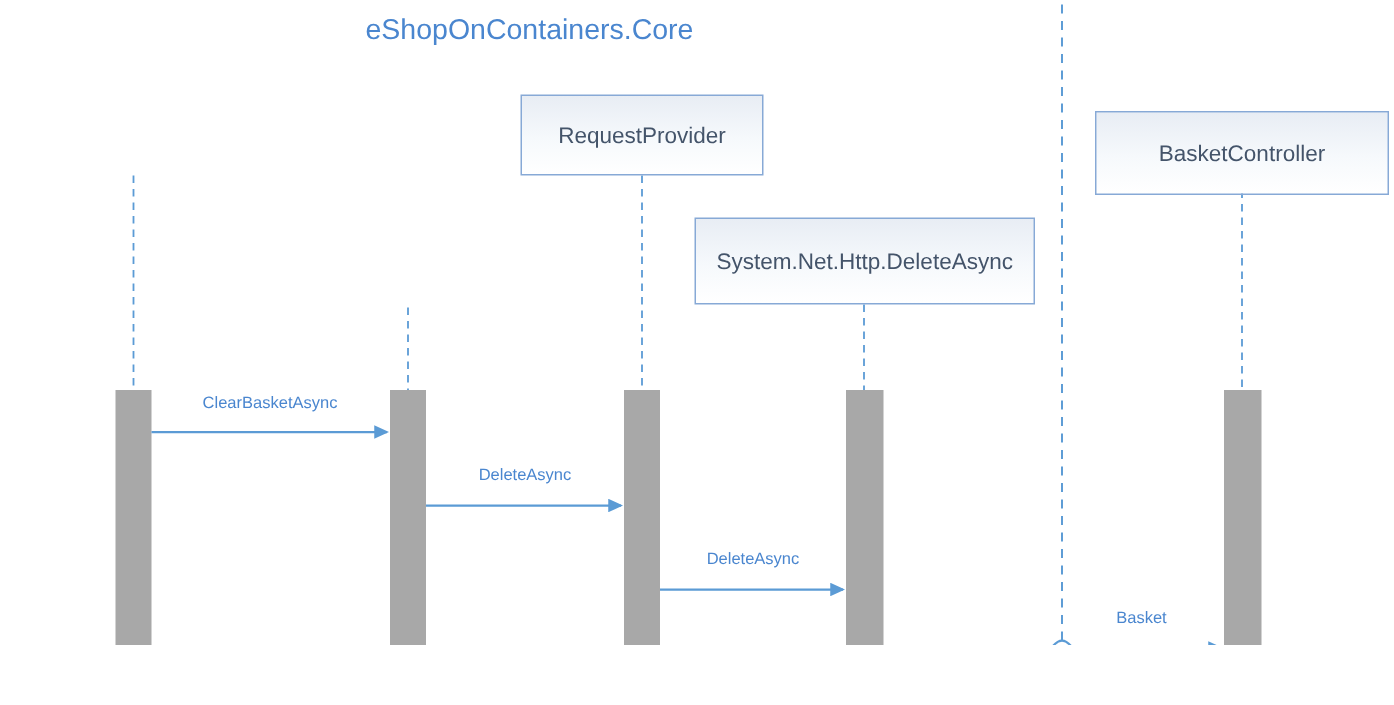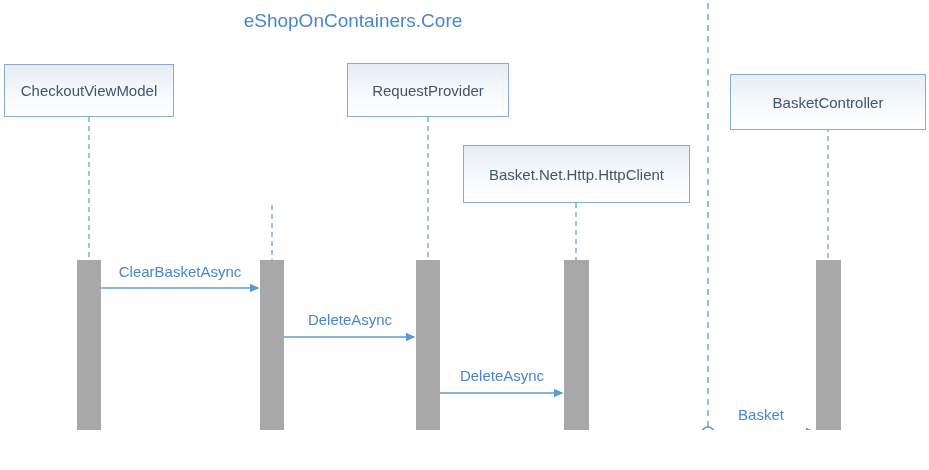--- a/index.html
+++ b/index.html
@@ -42,21 +42,21 @@
     white-space: nowrap;
     box-shadow: 0 0 0 0 transparent;
   }
   .pbox-1 { left: 4px;   top: 64px;  width: 170px; height: 53px; }
   .pbox-2 { left: 193px; top: 148px; width: 158px; height: 57px; }
   .pbox-3 { left: 347px; top: 63px;  width: 162px; height: 54px; }
   .pbox-4 { left: 463px; top: 145px; width: 227px; height: 58px; }
   .pbox-5 { left: 730px; top: 62px;  width: 196px; height: 56px; margin-top: 12px; }
   .msg-label {
     position: absolute;
-    font-size: 15px;
+    font-size: 11px;
     color: #4A86CF;
     text-align: center;
     white-space: nowrap;
   }
   .msg-1 { left: 105px; top: 263px; width: 150px; }
   .msg-2 { left: 276px; top: 311px; width: 148px; }
   .msg-3 { left: 428px; top: 367px; width: 148px; }
   .msg-4 { left: 711px; top: 406px; width: 100px; }
 </style>
 </head>
@@ -86,23 +86,22 @@
     <rect x="816" y="260" width="25" height="191" fill="#A8A8A8"></rect>
 
     <line x1="101" y1="288" x2="258" y2="288" stroke="#5B9BD5" stroke-width="1.5" marker-end="url(#arrowhead)"></line>
     <line x1="284" y1="337" x2="414" y2="337" stroke="#5B9BD5" stroke-width="1.5" marker-end="url(#arrowhead)"></line>
     <line x1="440" y1="393" x2="562" y2="393" stroke="#5B9BD5" stroke-width="1.5" marker-end="url(#arrowhead)"></line>
     <path d="M589,432 L701,432 Q708,422 715,432 L814,432" fill="none" stroke="#5B9BD5" stroke-width="1.5" marker-end="url(#arrowhead)"></path>
   </svg>
 
   <div class="group-title title-1">eShopOnContainers.Core</div>
 
-  <div class="pbox pbox-1">CheckoutViewModel</div>
   <div class="pbox pbox-3">RequestProvider</div>
-  <div class="pbox pbox-4">Basket.Net.Http.HttpClient</div>
+  <div class="pbox pbox-4">System.Net.Http.DeleteAsync</div>
   <div class="pbox pbox-5">BasketController</div>
 
   <div class="msg-label msg-1">ClearBasketAsync</div>
   <div class="msg-label msg-2">DeleteAsync</div>
   <div class="msg-label msg-3">DeleteAsync</div>
   <div class="msg-label msg-4">Basket</div>
 
 </div>
 
 </body></html>

